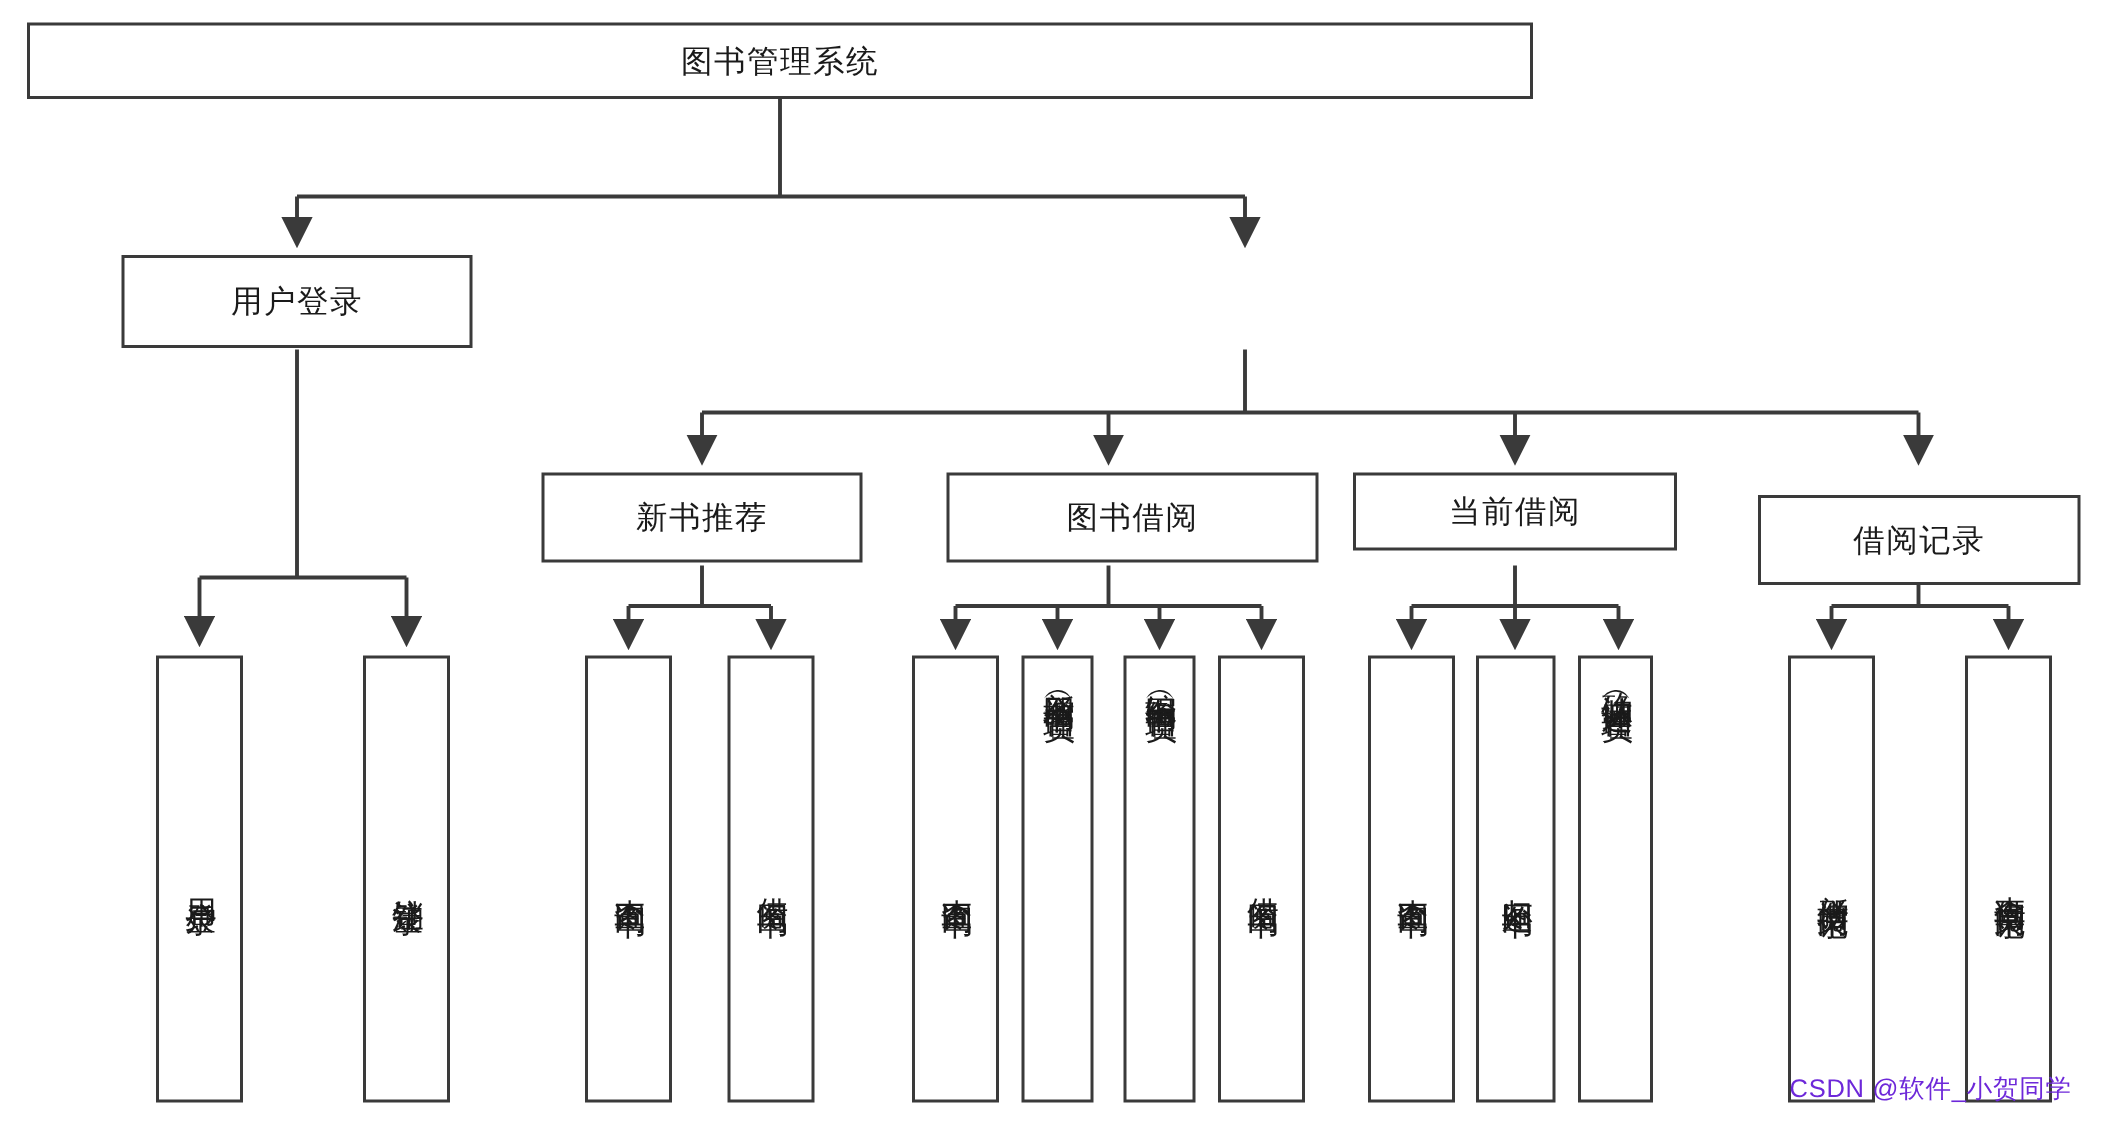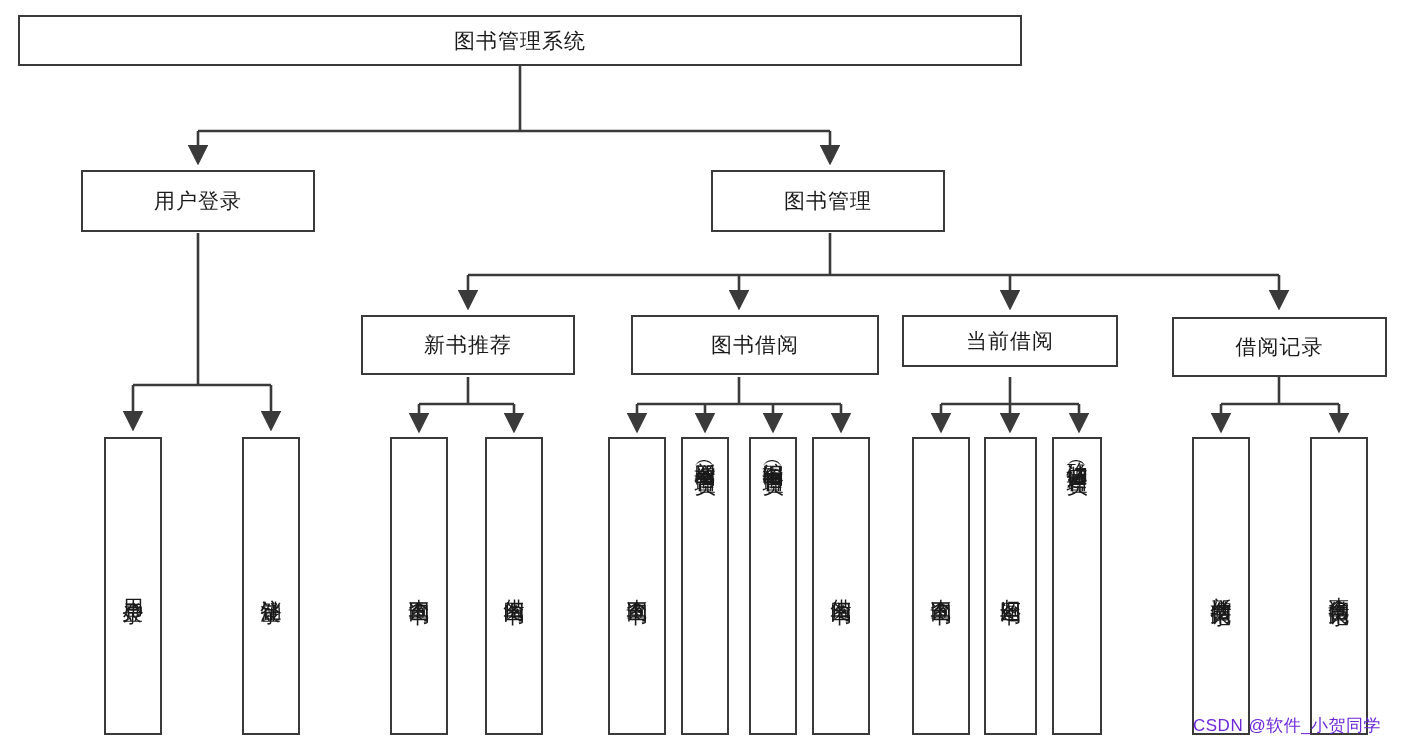--- a/index.html
+++ b/index.html
@@ -120,34 +120,31 @@
     </g>
   </svg>
 
   <div class="node horiz" style="left:18px; top:15px; width:1004px; height:51px;">
     <span class="node-label">图书管理系统</span>
   </div>
 
   <div class="node horiz" style="left:81px; top:170px; width:234px; height:62px;">
     <span class="node-label">用户登录</span>
   </div>
-  <div class="node horiz" style="left:711px; top:170px; width:234px; height:62px;">
-    <span class="node-label">图书管理</span>
-  </div>
 
   <div class="node horiz" style="left:361px; top:315px; width:214px; height:60px;">
     <span class="node-label">新书推荐</span>
   </div>
   <div class="node horiz" style="left:631px; top:315px; width:248px; height:60px;">
     <span class="node-label">图书借阅</span>
   </div>
   <div class="node horiz" style="left:902px; top:315px; width:216px; height:52px;">
     <span class="node-label">当前借阅</span>
   </div>
-  <div class="node horiz" style="left:1172px; top:317px; width:215px; height:60px;">
+  <div class="node horiz" style="left:1172px; top:330px; width:215px; height:60px;">
     <span class="node-label">借阅记录</span>
   </div>
 
   <div class="node vert center" style="left:104px; top:437px; width:58px; height:298px;">
     <span class="node-label">用户登录</span>
   </div>
   <div class="node vert center" style="left:242px; top:437px; width:58px; height:298px;">
     <span class="node-label">注销登录</span>
   </div>
 

